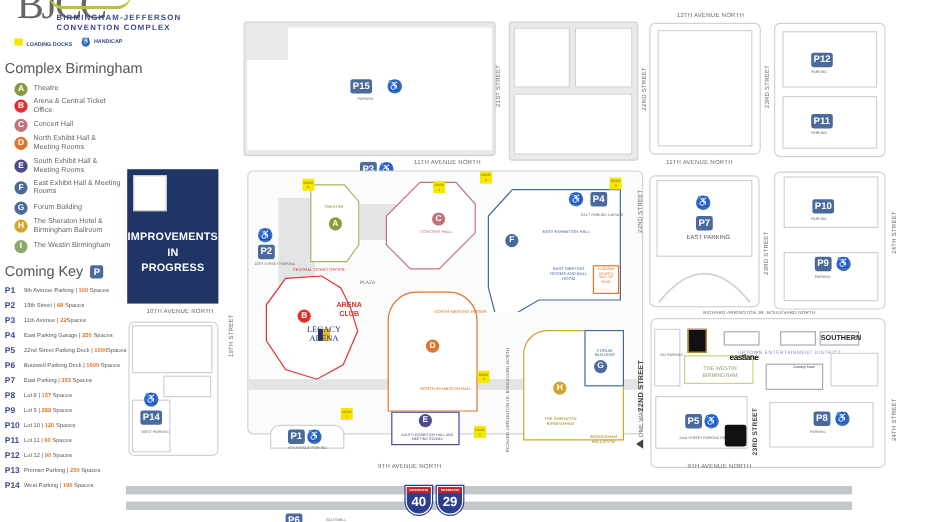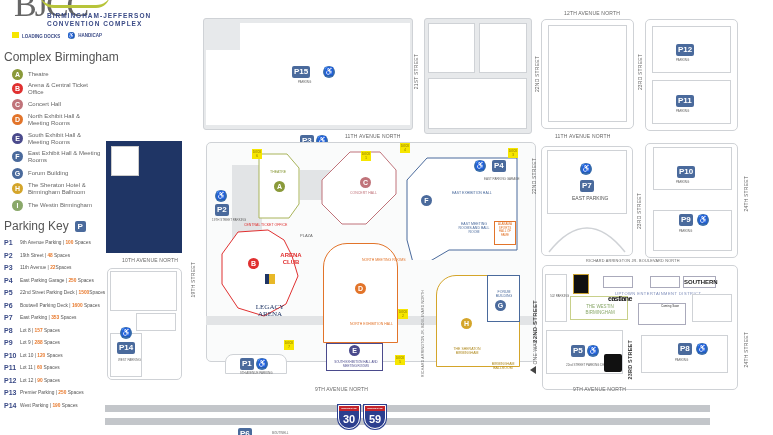--- a/index.html
+++ b/index.html
@@ -84,21 +84,21 @@
 <div class="abs fac" style="top:182px;width:90px">
     <span class="dot" style="background:#d4a52a">H</span>
     <span>The Sheraton Hotel &amp; Birmingham Ballroom</span>
   </div>
 <div class="abs fac" style="top:200px">
     <span class="dot" style="background:#8aa86a">I</span>
     <span>The Westin Birmingham</span>
   </div>
 
 <div class="abs sec-title" style="top:219px;display:flex;align-items:center;gap:6px">
-  <span>Parking Key</span>
+  <span>Coming Key</span>
   <span class="pbadge" style="width:11px;height:11px;font-size:8px;line-height:11px">P</span>
 </div>
 
 <div>
   <div class="abs pk" style="top:239px"><span class="id">P1</span><span>9th Avenue Parking |</span>&nbsp;<span class="num">100</span>&nbsp;<span>Spaces</span></div>
   <div class="abs pk" style="top:252px"><span class="id">P2</span><span>19th Street |</span>&nbsp;<span class="num">48</span>&nbsp;<span>Spaces</span></div>
   <div class="abs pk" style="top:264px"><span class="id">P3</span><span>11th Avenue |</span>&nbsp;<span class="num">22</span><span>Spaces</span></div>
   <div class="abs pk" style="top:277px"><span class="id">P4</span><span>East Parking Garage |</span>&nbsp;<span class="num">250</span>&nbsp;<span>Spaces</span></div>
   <div class="abs pk" style="top:289px"><span class="id">P5</span><span>22nd Street Parking Deck |</span>&nbsp;<span class="num">1500</span><span>Spaces</span></div>
   <div class="abs pk" style="top:302px"><span class="id">P6</span><span>Boutwell Parking Deck |</span>&nbsp;<span class="num">1600</span>&nbsp;<span>Spaces</span></div>
@@ -143,20 +143,25 @@
 
   <div class="street" style="left:345px;top:133px">11TH AVENUE NORTH</div>
   <div class="street" style="left:555px;top:133px">11TH AVENUE NORTH</div>
 
   <div class="pmark" style="left:300px;top:135px">P3</div>
   <div class="hcmark" style="left:316px;top:135px">♿</div>
   <div class="sub" style="left:300px;top:150px">11TH AVENUE PARKING</div>
 
   <div class="abs improve">
     <div style="position:absolute;left:5px;top:5px;width:28px;height:30px;background:#fff;border:1px solid #ccc"></div>
+    <div class="txt">
+      <div>IMPROVEMENTS</div>
+      <div>IN</div>
+      <div>PROGRESS</div>
+    </div>
   </div>
   <div class="street" style="left:122px;top:257px">10TH AVENUE NORTH</div>
   <div class="street vert" style="left:190px;top:262px">19TH STREET</div>
 
   <div class="block" style="left:206px;top:142px;width:330px;height:220px;background:#fafbfb"></div>
   <div class="road-gray" style="left:232px;top:165px;width:30px;height:90px"></div>
   <div class="road-gray" style="left:300px;top:170px;width:50px;height:30px"></div>
   <div class="road-gray" style="left:206px;top:316px;width:330px;height:9px"></div>
 
   <div class="hcmark" style="left:215px;top:190px">♿</div>
@@ -177,21 +182,21 @@
 
   <div class="flabel" style="left:300px;top:234px;color:#666;font-size:4px">PLAZA</div>
 
   <svg class="abs" style="left:218px;top:228px" width="90" height="90">
     <path d="M20,4 L50,2 L66,12 L74,28 L80,48 L68,76 L46,88 L20,80 L4,56 L4,26 Z" fill="#fff" stroke="#e03030" stroke-width="1"></path>
   </svg>
   <div class="flabel" style="left:244px;top:223px;color:#e03030;font-size:3.5px">CENTRAL TICKET OFFICE</div>
   <div class="fmark" style="left:248px;top:258px;background:#e03030">B</div>
   <div class="flabel" style="left:280px;top:252px;color:#e03030;font-size:6px;font-weight:bold;width:22px;white-space:normal;line-height:7px">ARENA CLUB</div>
   <div class="abs" style="left:265px;top:274px;width:10px;height:10px;background:#e8b828;border-left:4px solid #1f3565"></div>
-  <div class="flabel" style="left:250px;top:304px;color:#1f3565;font-family:'Liberation Serif',serif;font-size:7px;line-height:7px;width:40px;white-space:normal">LEGACY ARENA</div>
+  <div class="flabel" style="left:250px;top:272px;color:#1f3565;font-family:'Liberation Serif',serif;font-size:7px;line-height:7px;width:40px;white-space:normal">LEGACY ARENA</div>
 
   <div class="abs" style="left:323px;top:243px;width:75px;height:100px;border:1px solid #e2742a;border-radius:24px 24px 0 0;background:#fff"></div>
   <div class="flabel" style="left:362px;top:258px;color:#e2742a">NORTH MEETING ROOMS</div>
   <div class="fmark" style="left:355px;top:283px;background:#e2742a">D</div>
   <div class="flabel" style="left:350px;top:322px;color:#e2742a">NORTH EXHIBITION HALL</div>
 
   <div class="abs" style="left:326px;top:343px;width:57px;height:28px;border:1px solid #4a4a8c;background:#fff"></div>
   <div class="fmark" style="left:349px;top:345px;background:#4a4a8c">E</div>
   <div class="flabel" style="left:333px;top:360px;color:#4a4a8c;font-size:3px;width:46px;white-space:normal">SOUTH EXHIBITION HALL AND MEETING ROOMS</div>
 
@@ -293,21 +298,21 @@
   <div class="pmark" style="left:240px;top:358px">P1</div>
   <div class="hcmark" style="left:256px;top:358px">♿</div>
   <div class="sub" style="left:240px;top:371px">9TH AVENUE PARKING</div>
 
   <div class="street" style="left:315px;top:386px">9TH AVENUE NORTH</div>
   <div class="street" style="left:573px;top:386px">9TH AVENUE NORTH</div>
 
   <div class="highway" style="top:405px"></div>
   <div class="highway" style="top:418px"></div>
   <div class="shield" style="left:338px;top:405px">
-    <div class="top">INTERSTATE</div><span>30</span>
+    <div class="top">INTERSTATE</div><span>40</span>
   </div>
   <div class="shield" style="left:364px;top:405px">
-    <div class="top">INTERSTATE</div><span>59</span>
+    <div class="top">INTERSTATE</div><span>29</span>
   </div>
 
   <div class="pmark" style="left:238px;top:428px">P6</div>
   <div class="sub" style="left:272px;top:431px">BOUTWELL</div>
 </div>
 
 </body></html>

